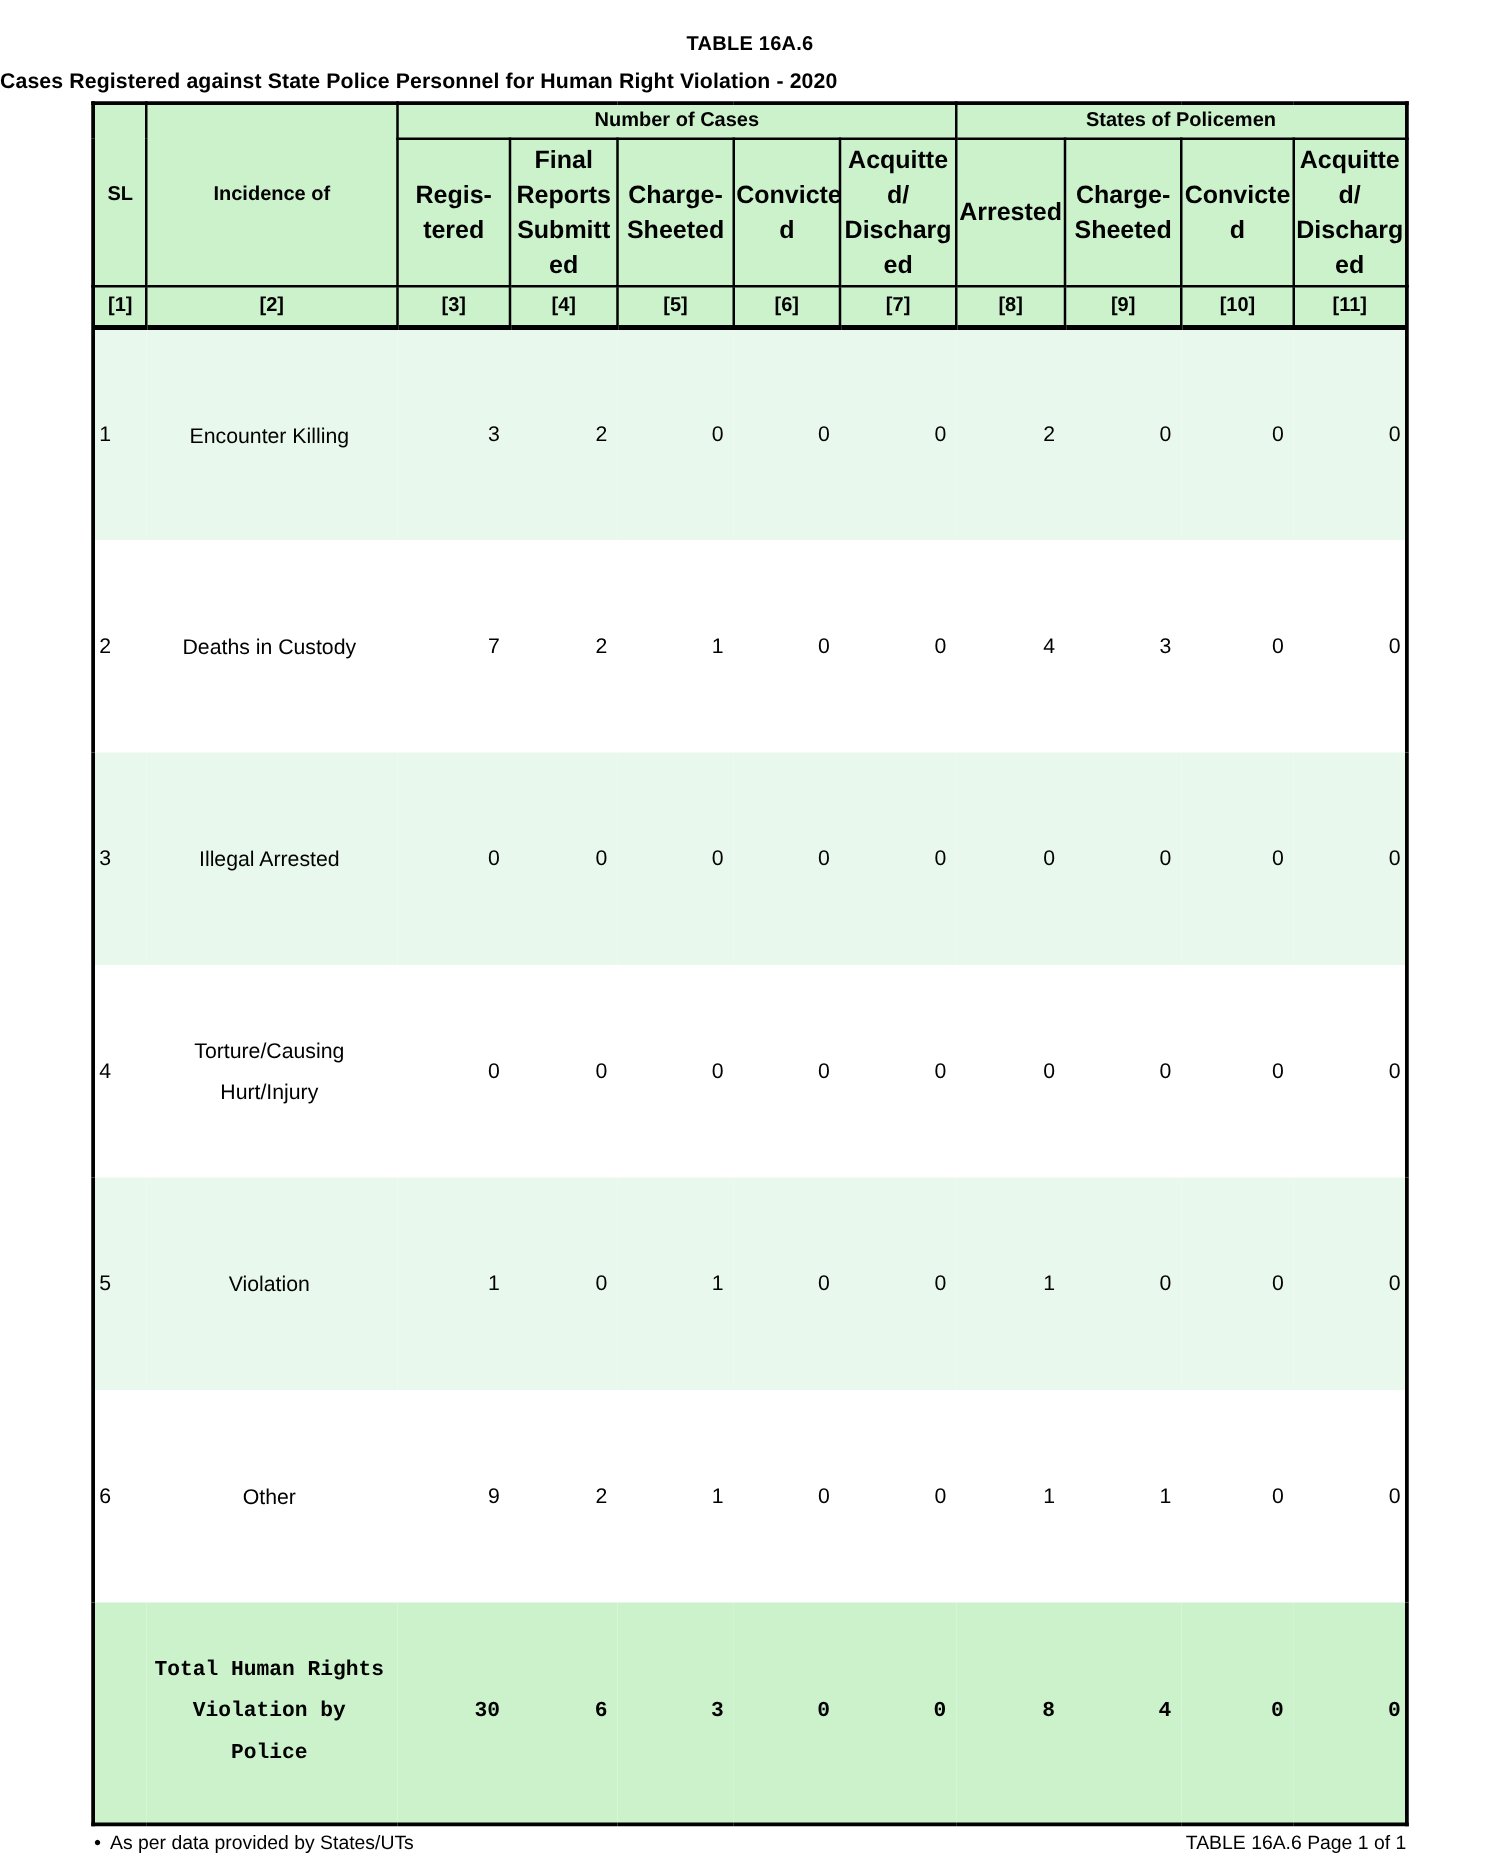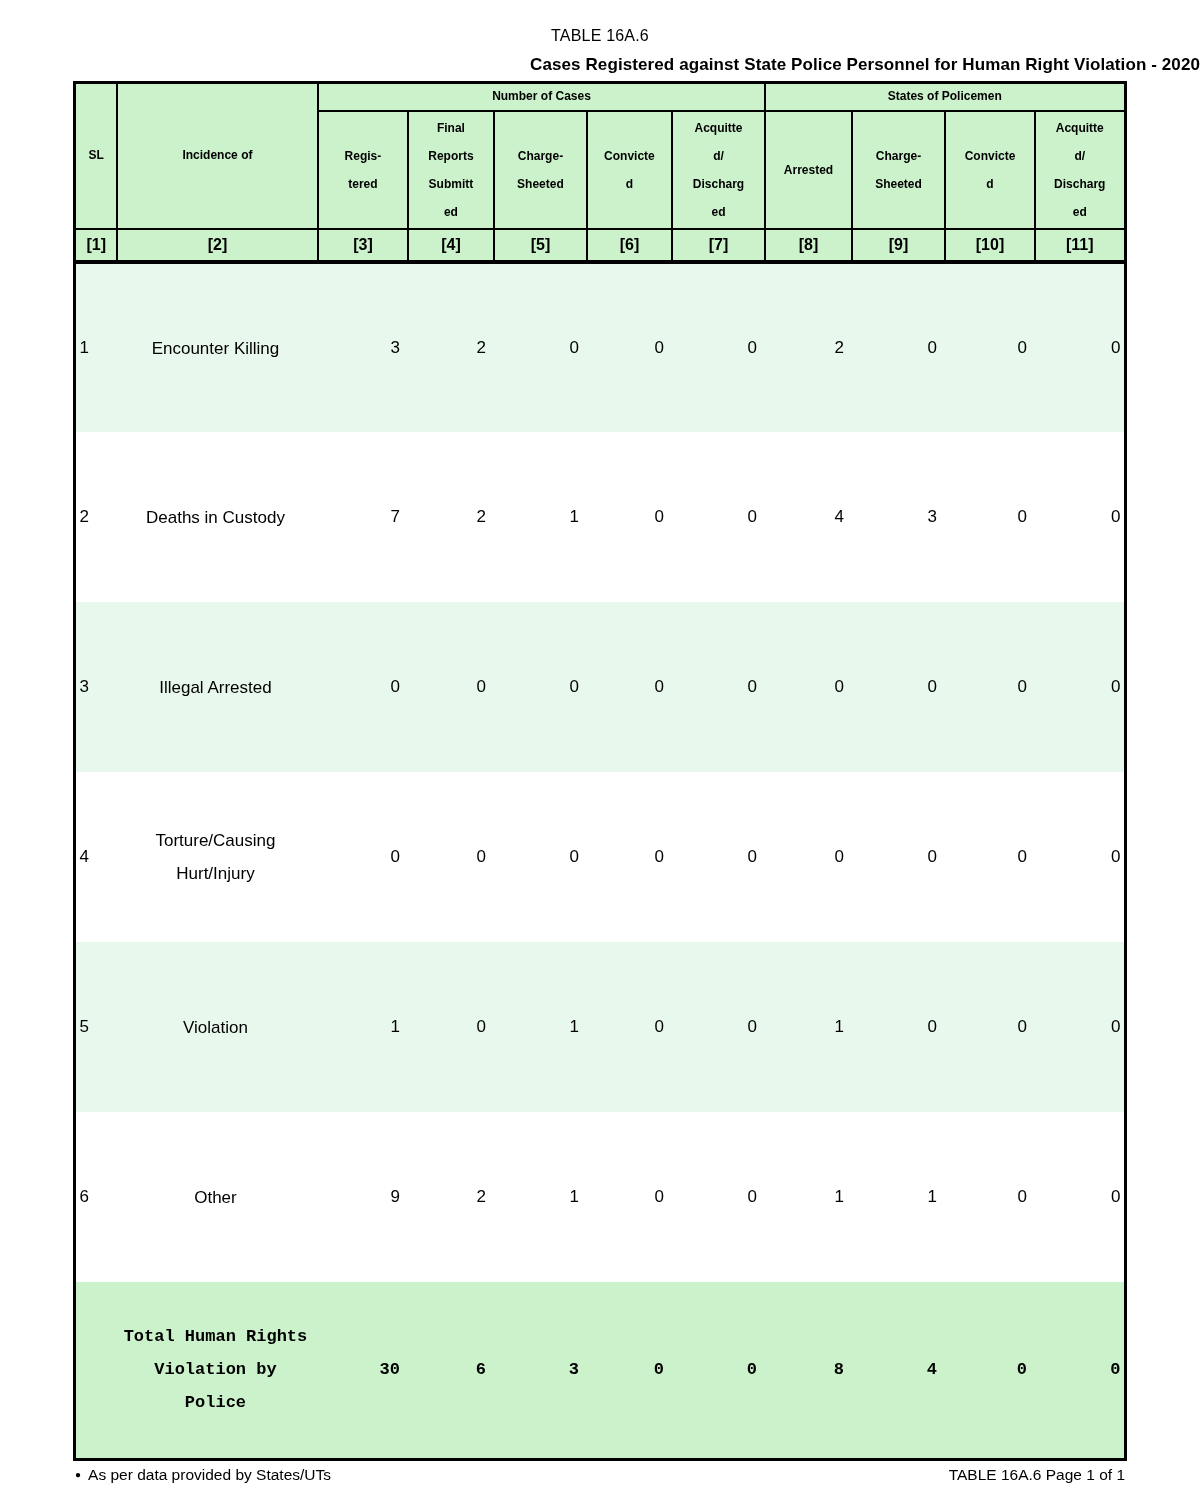--- a/index.html
+++ b/index.html
@@ -3,40 +3,40 @@
 <meta charset="utf-8">
 <style>
   html, body { margin: 0; padding: 0; overflow: hidden; }
   body {
     width: 1200px; height: 1498px;
     background: #ffffff; color: #000;
     font-family: "Liberation Sans", sans-serif;
     -webkit-font-smoothing: antialiased;
   }
   .title {
-    text-align: center; font-weight: 400; font-size: 16px;
+    text-align: center; font-weight: 700; font-size: 16px;
     padding-top: 27px; letter-spacing: .2px;
   }
   .subtitle {
-    text-align: right; font-weight: 700; font-size: 17px;
+    text-align: left; font-weight: 700; font-size: 17px;
     margin-top: 10px; letter-spacing: .1px;
   }
   table.main {
     width: 1050px; margin: 6px auto 0 auto;
     border-collapse: collapse; table-layout: fixed;
     border: 3px solid #000;
   }
   thead th {
     background: var(--header-green, #ccf2cc);
     border: 2px solid #000;
     font-weight: 700; text-align: center; vertical-align: middle;
     padding: 0 1px;
   }
-  tr.group-row th { height: 26px; font-size: 12px; line-height: 1.1; }
-  tr.sub-row th   { height: 116px; font-size: 12px; line-height: 28px; white-space: pre-line; margin-top: 12px; }
+  tr.group-row th { height: 26px; font-size: 16px; line-height: 1.1; }
+  tr.sub-row th   { height: 116px; font-size: 20px; line-height: 28px; white-space: pre-line; margin-top: 12px; }
   tr.id-row th    { height: 30px; font-size: 16px; border-bottom: 4px solid #000; }
   tbody td {
     border: none; font-size: 17px; vertical-align: middle; padding: 0;
   }
   tbody tr        { height: 170px; }
   tbody tr.row-green { background: var(--row-green, #e9f8ec); }
   tbody tr.row-white { background: #ffffff; }
   tbody tr.total-row {
     height: 177px; background: var(--total-green, #ccf2cc); font-weight: 700; font-family: Liberation Mono, monospace;
   }

